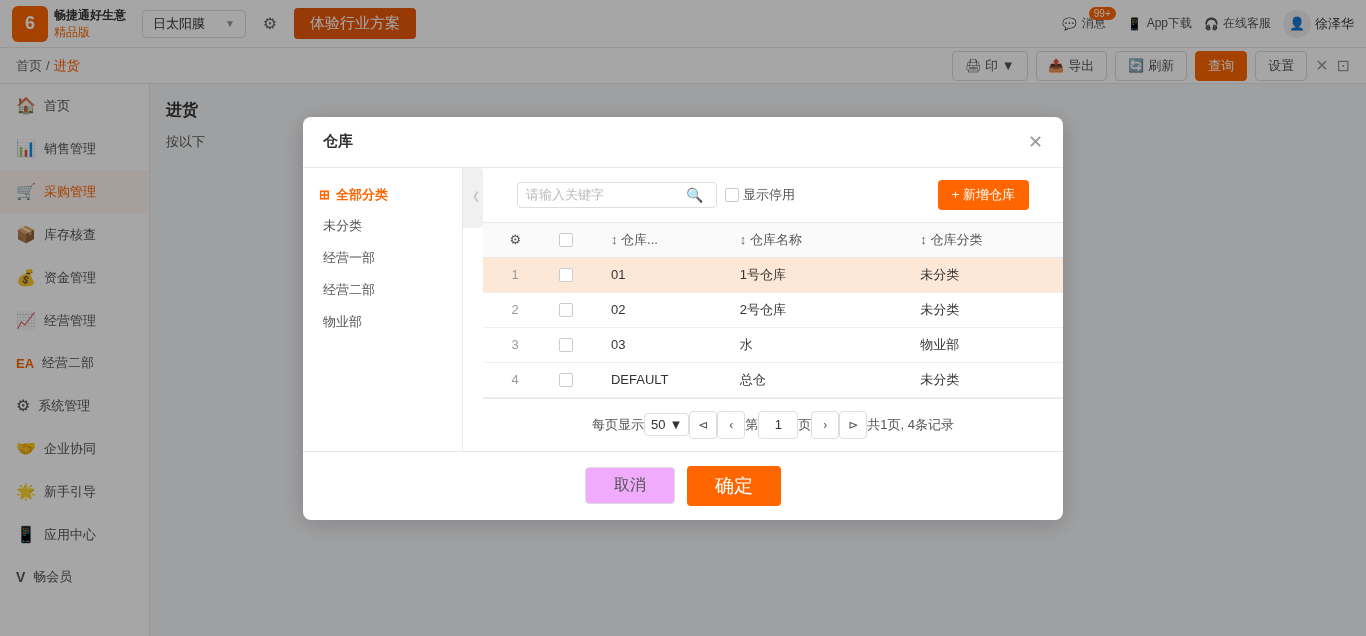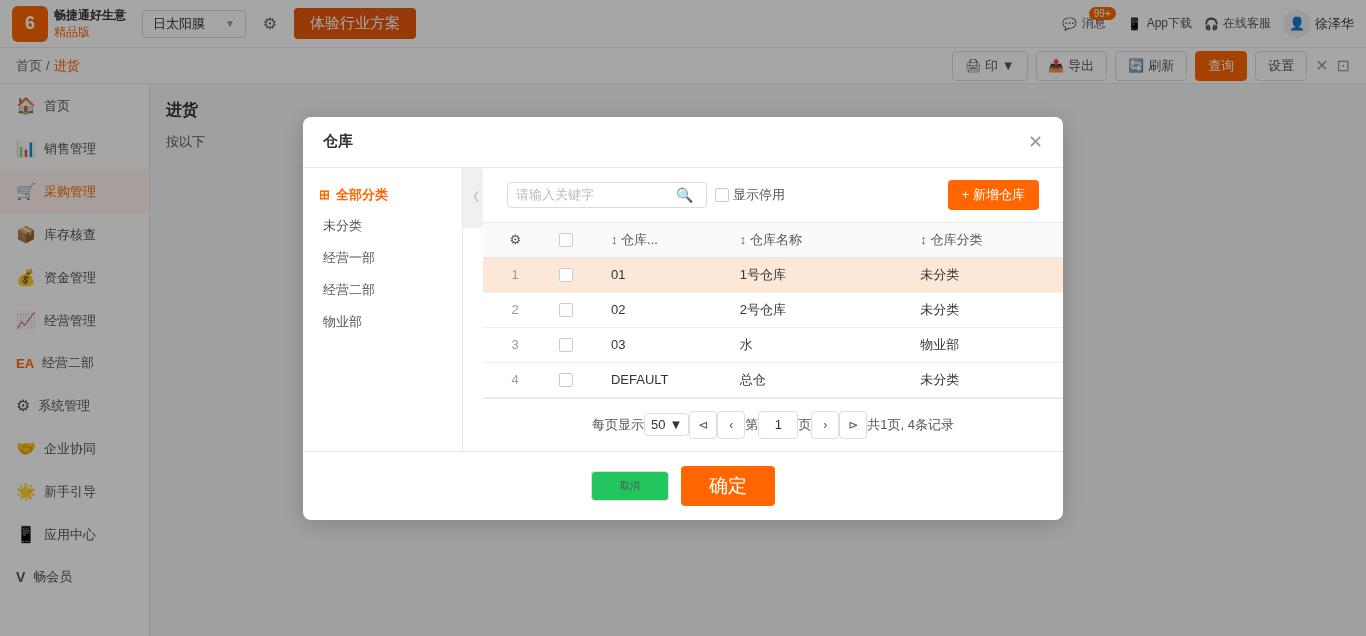--- a/index.html
+++ b/index.html
@@ -177,21 +177,21 @@
     }
 
     
     .content-panel {
       flex: 1;
       display: flex; flex-direction: column;
       overflow: hidden;
     }
     .content-toolbar {
       display: flex; align-items: center; gap: 8px;
-      padding: 12px 24px;
+      padding: 12px 34px;
       border-bottom: 1px solid #e8e8e8;
     }
     .search-box {
       display: flex; align-items: center;
       border: 1px solid #ddd; border-radius: 4px;
       padding: 4px 8px; background: #fff;
       width: 200px;
     }
     .search-box input {
       border: none; outline: none; font-size: 13px; width: 160px; color: #333;
@@ -246,23 +246,23 @@
       display: flex; align-items: center; gap: 4px;
     }
 
     
     .dialog-footer {
       display: flex; align-items: center; justify-content: center;
       padding: 14px 20px; border-top: 1px solid #e8e8e8;
       gap: 12px;
     }
     .btn-cancel {
-      border: 1px solid #ddd; background: #22c55e;
+      border: 1px solid #ddd; background: #f0abfc;
       border-radius: 4px; padding: 7px 28px;
-      cursor: pointer; font-size: 10px; color: #555;
+      cursor: pointer; font-size: 16px; color: #555;
     }
     .btn-confirm {
       background: #f60; color: #fff; border: none;
       border-radius: 4px; padding: 7px 28px;
       cursor: pointer; font-size: 19px;
     }
 
     .col-check { width: 40px; text-align: center; }
     .col-num { width: 50px; text-align: center; }
     .col-code { width: 100px; }

